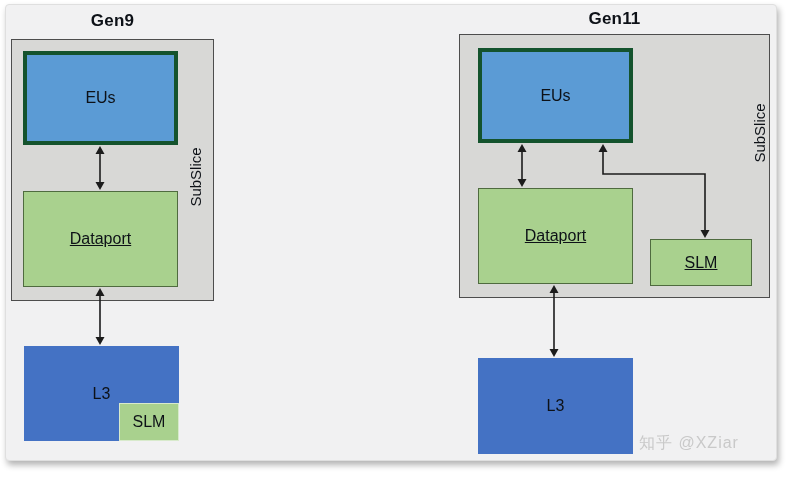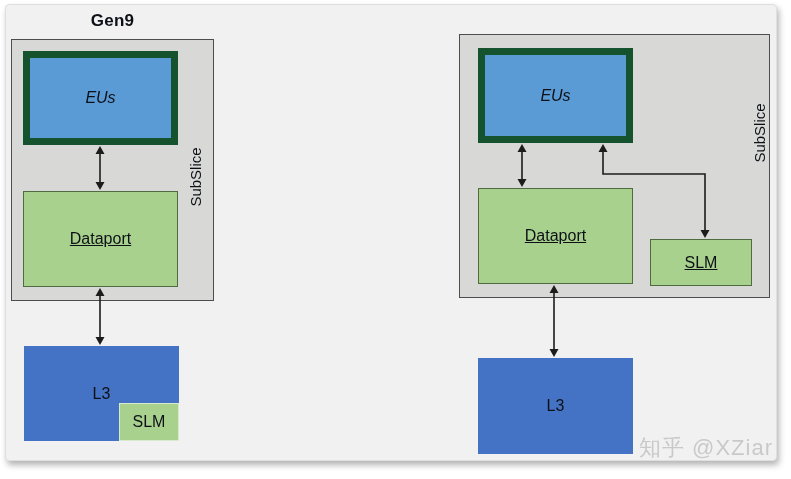--- a/index.html
+++ b/index.html
@@ -38,21 +38,21 @@
 
   .box {
     position: absolute;
     box-sizing: border-box;
     display: flex;
     align-items: center;
     justify-content: center;
     font-size: 16px;
     color: var(--text, #0d1117);
   }
-  .box-eus      { background: var(--eus-fill, #5b9bd5); border: 7px solid #14532d; font-style: italic; }
+  .box-eus      { background: var(--eus-fill, #5b9bd5); border: 4px solid #14532d; }
   .box-green    { background: var(--green-fill, #a9d18e); border: 1px solid #4f6b3f; text-decoration: underline; }
   .box-l3       { background: var(--l3-fill, #4472c4); border: none; }
   .box-slm-corner {
     background: var(--green-fill, #a9d18e);
     border: 1px solid rgba(255,255,255,0.55);
   }
 
   .vlabel {
     position: absolute;
     transform: translate(-50%, -50%) rotate(-90deg);
@@ -68,21 +68,21 @@
   .arrows line, .arrows path {
     stroke: var(--arrow, #1c1c1c);
     stroke-width: 1.6;
     fill: none;
   }
   .arrows polygon { fill: var(--arrow, #1c1c1c); stroke: none; }
 
   .watermark {
     position: absolute;
     left: 633px; top: 428px;
-    font-size: 22px;
+    font-size: 16px;
     color: var(--watermark-color, #c9c9c9);
     letter-spacing: 1px;
     white-space: nowrap;
   }
 </style>
 </head>
 <body>
 
 <div class="canvas">
   <div class="panel">
@@ -101,20 +101,21 @@
 
     <div class="vlabel" style="left:189px; top:172px;">SubSlice</div>
 
     <div class="box box-l3" style="left:18px; top:341px; width:155px; height:95px;">
       <span>L3</span>
       <div class="box box-slm-corner" style="right:0; bottom:0; left:auto; top:auto; width:60px; height:38px;">
         <span>SLM</span>
       </div>
     </div>
 
+    <div class="gen-title" style="left:453px; top:4px; width:311px;">Gen11</div>
 
     <div class="subslice" style="left:453px; top:29px; width:311px; height:264px;"></div>
 
     <div class="box box-eus" style="left:472px; top:43px; width:155px; height:95px;">
       <span>EUs</span>
     </div>
 
     <div class="box box-green" style="left:472px; top:183px; width:155px; height:96px;">
       <span>Dataport</span>
     </div>

